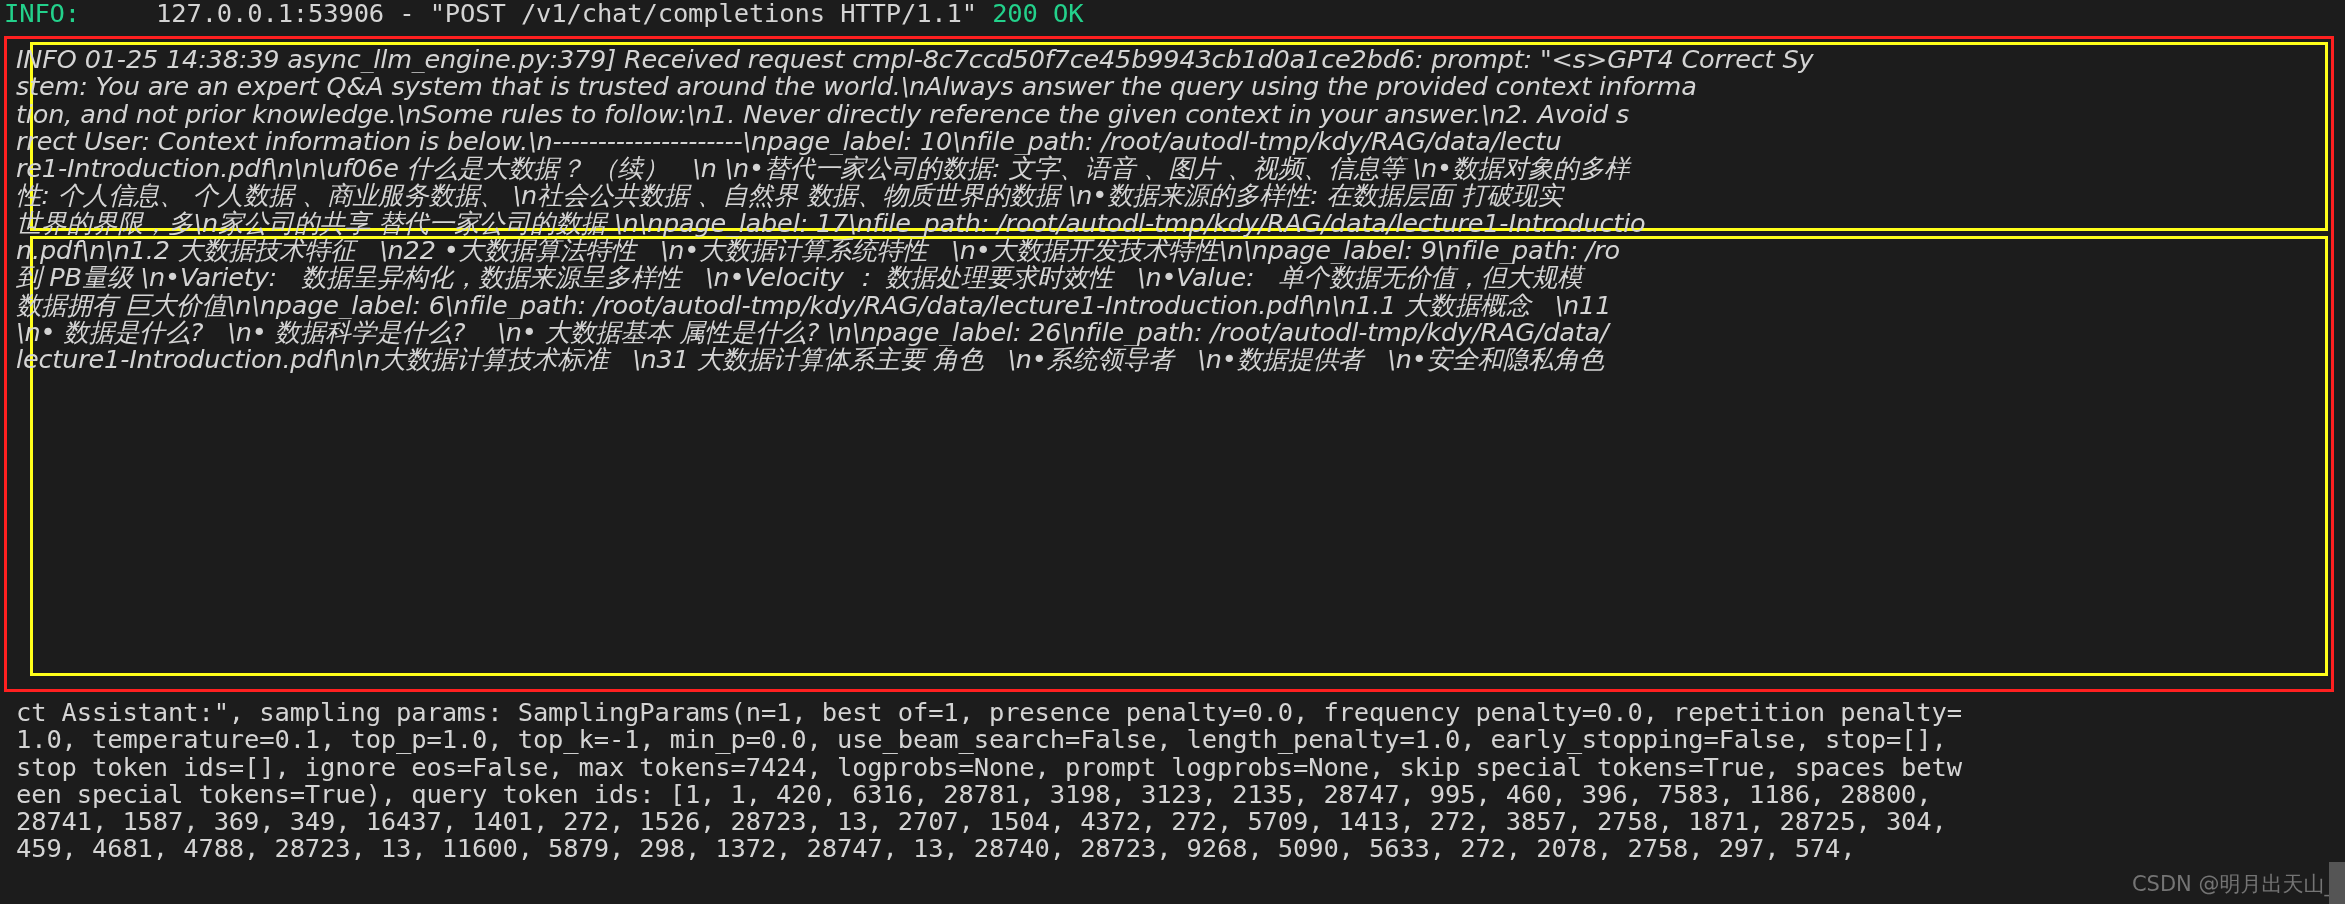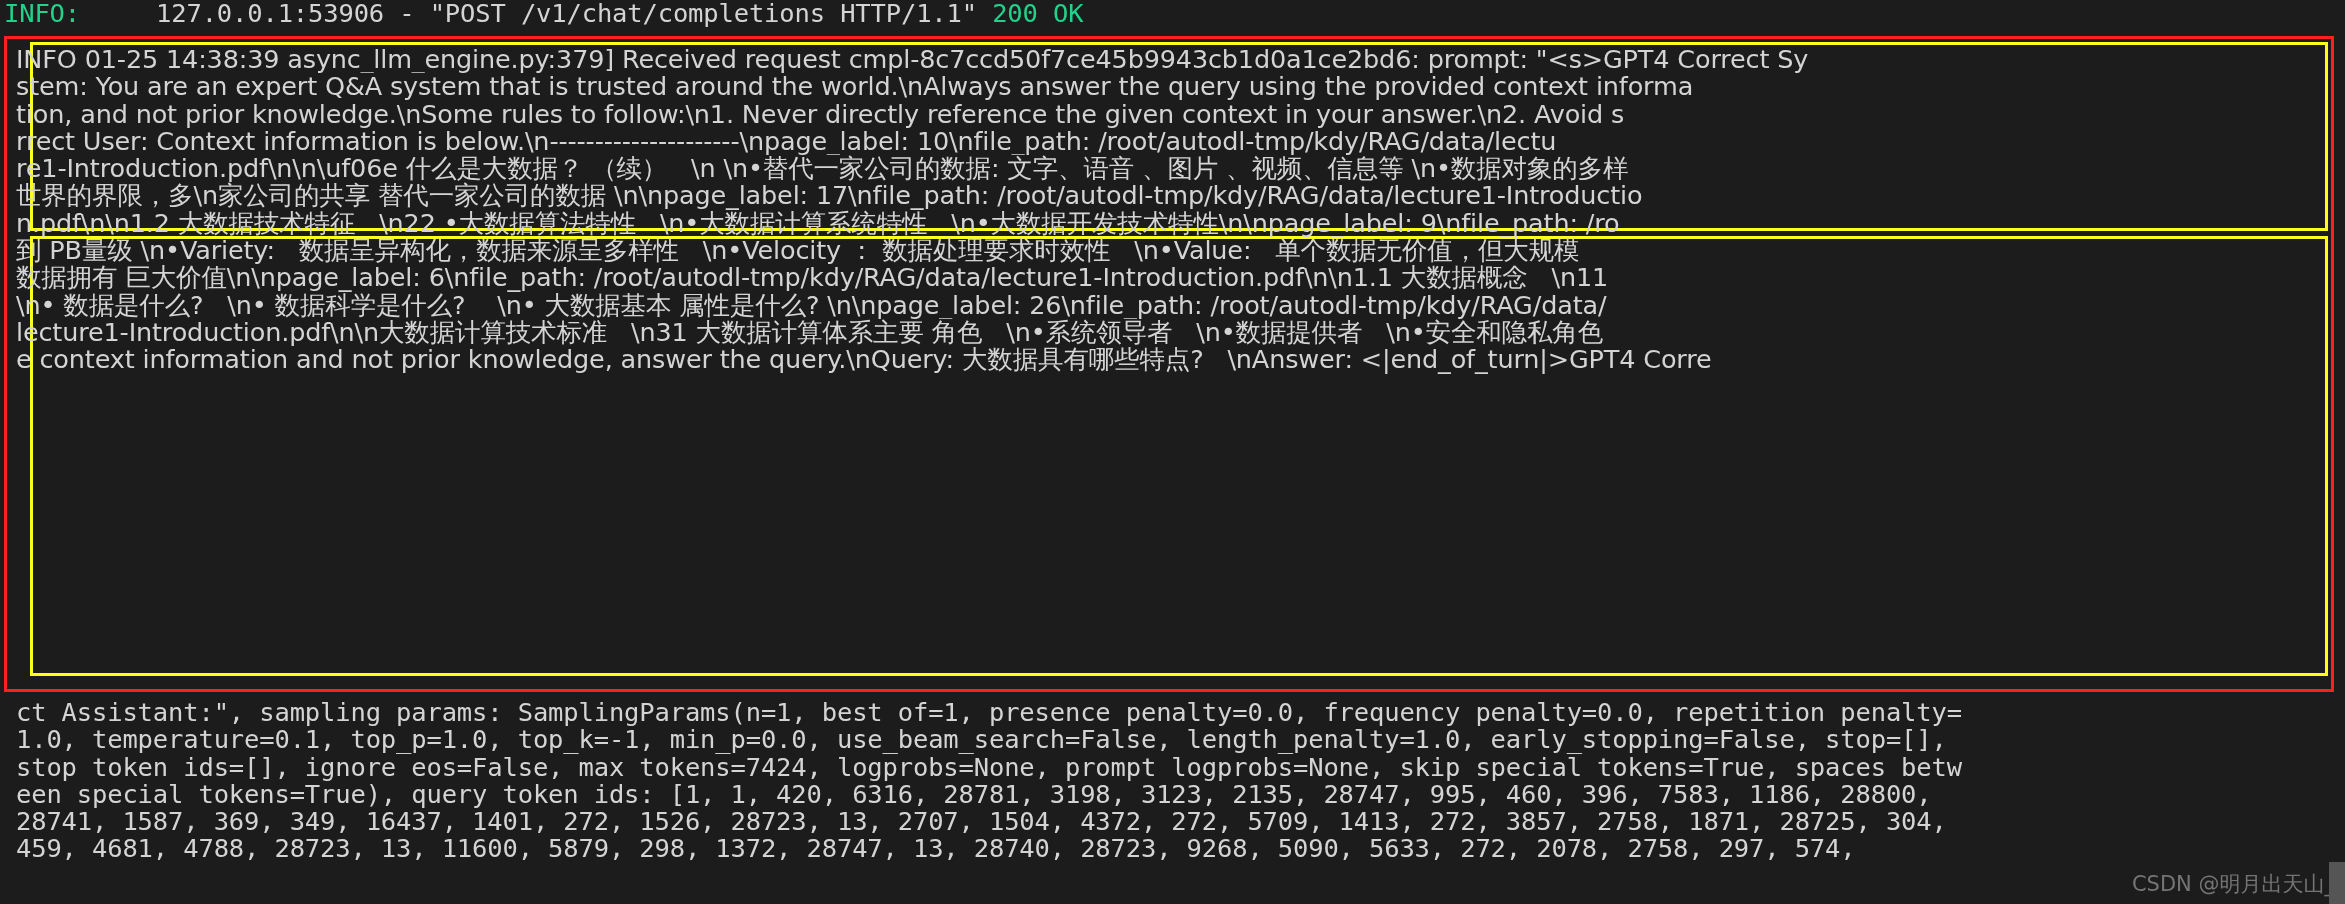--- a/index.html
+++ b/index.html
@@ -75,20 +75,21 @@
     box-sizing: border-box;
     background: transparent;
     pointer-events: none;
   }
 
   #log-body {
     position: absolute;
     left: 16px;
     top: 46px;
     width: 2320px;
+    font-style: italic;
   }
   #tail-body {
     position: absolute;
     left: 16px;
     top: 699px;
     width: 2325px;
   }
   .cjk {
     font-family: "DejaVu Sans", "Liberation Sans", sans-serif;
   }
@@ -123,27 +124,27 @@
   <div id="red-box"></div>
   <div id="yellow-box-1"></div>
   <div id="yellow-box-2"></div>
 
   <div id="log-body">
     <div class="line cjk">INFO 01-25 14:38:39 async_llm_engine.py:379] Received request cmpl-8c7ccd50f7ce45b9943cb1d0a1ce2bd6: prompt: "&lt;s&gt;GPT4 Correct Sy</div>
     <div class="line cjk">stem: You are an expert Q&amp;A system that is trusted around the world.\nAlways answer the query using the provided context informa</div>
     <div class="line cjk">tion, and not prior knowledge.\nSome rules to follow:\n1. Never directly reference the given context in your answer.\n2. Avoid s</div>
     <div class="line cjk">rrect User: Context information is below.\n---------------------\npage_label: 10\nfile_path: /root/autodl-tmp/kdy/RAG/data/lectu</div>
     <div class="line cjk">re1-Introduction.pdf\n\n\uf06e 什么是大数据？ （续）   \n \n•替代一家公司的数据: 文字、语音 、图片 、视频、信息等 \n•数据对象的多样</div>
+    <div class="line cjk">性: 个人信息、 个人数据 、商业服务数据、 \n社会公共数据 、自然界 数据、物质世界的数据 \n•数据来源的多样性: 在数据层面 打破现实</div>
     <div class="line cjk">世界的界限，多\n家公司的共享 替代一家公司的数据 \n\npage_label: 17\nfile_path: /root/autodl-tmp/kdy/RAG/data/lecture1-Introductio</div>
     <div class="line cjk">n.pdf\n\n1.2 大数据技术特征   \n22 •大数据算法特性   \n•大数据计算系统特性   \n•大数据开发技术特性\n\npage_label: 9\nfile_path: /ro</div>
     <div class="line cjk">到 PB量级 \n•Variety:   数据呈异构化，数据来源呈多样性   \n•Velocity ： 数据处理要求时效性   \n•Value:   单个数据无价值，但大规模</div>
     <div class="line cjk">数据拥有 巨大价值\n\npage_label: 6\nfile_path: /root/autodl-tmp/kdy/RAG/data/lecture1-Introduction.pdf\n\n1.1 大数据概念   \n11</div>
     <div class="line cjk">\n• 数据是什么?   \n• 数据科学是什么?    \n• 大数据基本 属性是什么? \n\npage_label: 26\nfile_path: /root/autodl-tmp/kdy/RAG/data/</div>
     <div class="line cjk">lecture1-Introduction.pdf\n\n大数据计算技术标准   \n31 大数据计算体系主要 角色   \n•系统领导者   \n•数据提供者   \n•安全和隐私角色</div>
-    <div class="line cjk">e context information and not prior knowledge, answer the query.\nQuery: 大数据具有哪些特点?   \nAnswer: &lt;|end_of_turn|&gt;GPT4 Corre</div>
   </div>
 
   <div id="tail-body">
     <div class="line">ct Assistant:", sampling params: SamplingParams(n=1, best_of=1, presence_penalty=0.0, frequency_penalty=0.0, repetition_penalty=</div>
     <div class="line">1.0, temperature=0.1, top_p=1.0, top_k=-1, min_p=0.0, use_beam_search=False, length_penalty=1.0, early_stopping=False, stop=[],</div>
     <div class="line">stop_token_ids=[], ignore_eos=False, max_tokens=7424, logprobs=None, prompt_logprobs=None, skip_special_tokens=True, spaces_betw</div>
     <div class="line">een_special_tokens=True), query token ids: [1, 1, 420, 6316, 28781, 3198, 3123, 2135, 28747, 995, 460, 396, 7583, 1186, 28800,</div>
     <div class="line">28741, 1587, 369, 349, 16437, 1401, 272, 1526, 28723, 13, 2707, 1504, 4372, 272, 5709, 1413, 272, 3857, 2758, 1871, 28725, 304,</div>
     <div class="line">459, 4681, 4788, 28723, 13, 11600, 5879, 298, 1372, 28747, 13, 28740, 28723, 9268, 5090, 5633, 272, 2078, 2758, 297, 574,</div>
   </div>

